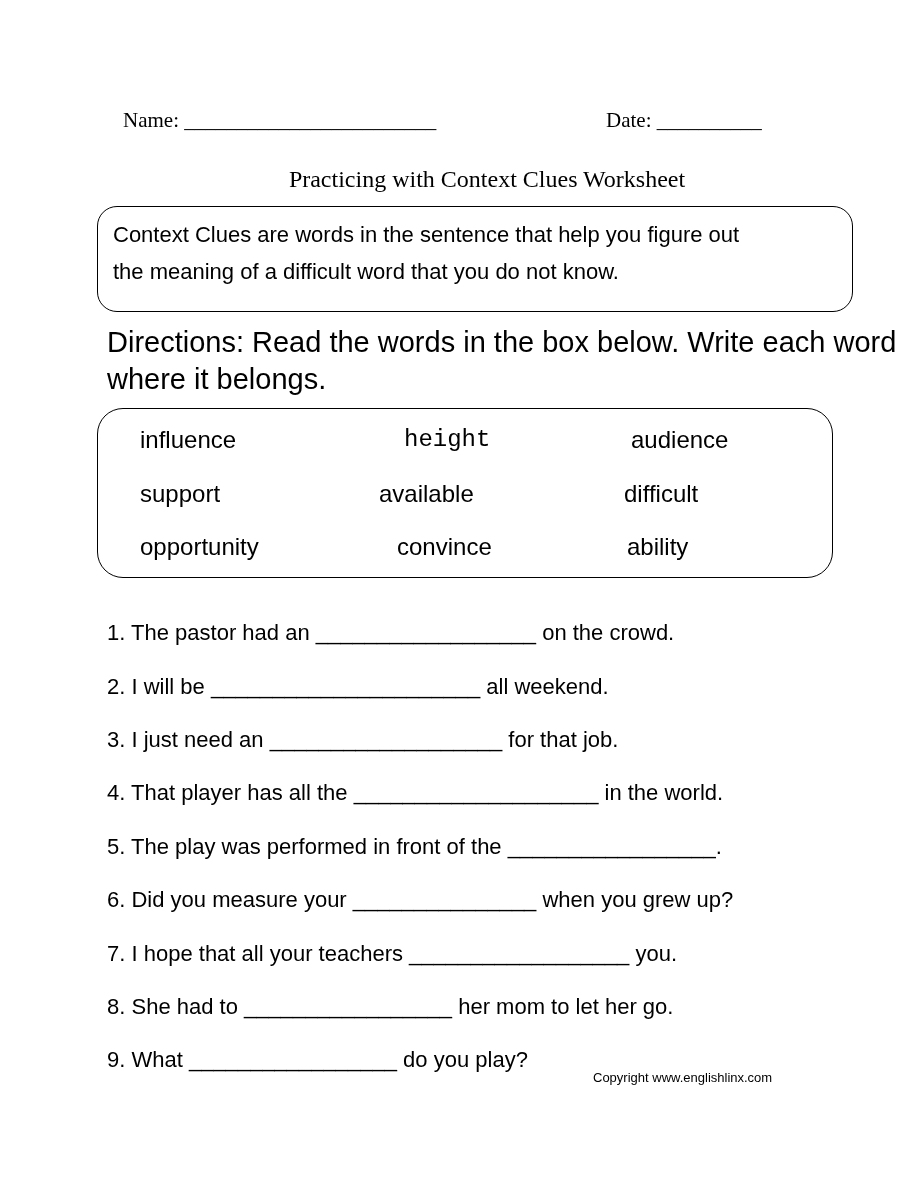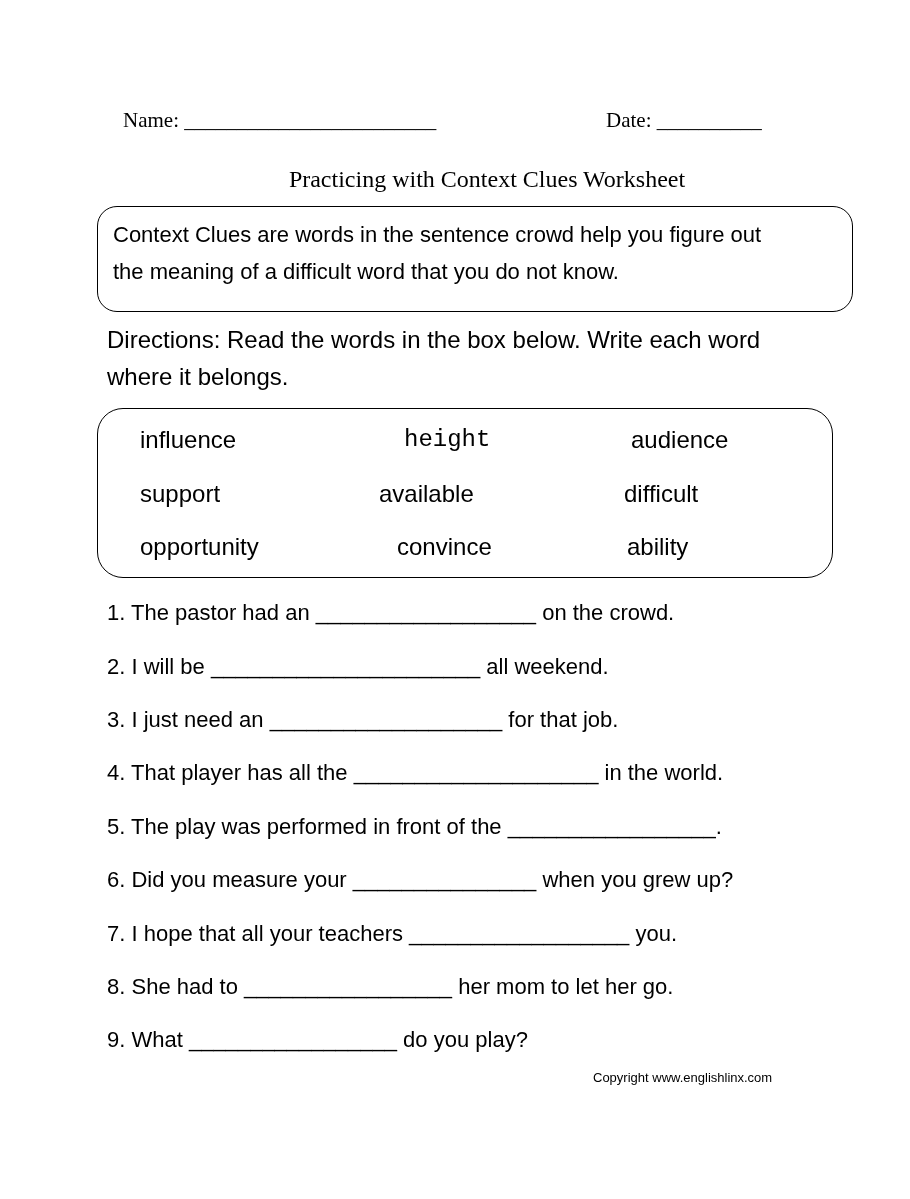--- a/index.html
+++ b/index.html
@@ -6,41 +6,41 @@
   body { width: 910px; height: 1199px; position: relative; overflow: hidden; color: #000; }
   .serif-b { font-family: "Liberation Serif", serif; font-weight: normal; }
   .sans { font-family: "Liberation Sans", sans-serif; }
   .abs { position: absolute; white-space: nowrap; }
   .hdr { font-size: 21px; top: 108px; }
   .title { font-size: 24px; top: 166px; left: 0; width: 910px; text-align: center; padding-left: 32px; }
   .box { position: absolute; border: 1.5px solid #000; box-sizing: border-box; }
   .box1 { left: 97px; top: 206px; width: 756px; height: 106px; border-radius: 20px; }
   .box2 { left: 97px; top: 408px; width: 736px; height: 170px; border-radius: 26px; }
   .intro { font-size: 22px; left: 113px; }
-  .dir { font-size: 24px; left: 107px; }
+  .dir { font-size: 29px; left: 107px; }
   .word { font-size: 24px; }
-  .q { font-size: 22px; left: 107px; }
+  .q { font-size: 22px; left: 107px; margin-top: 20px; }
   .copy { font-size: 13px; left: 593px; top: 1070px; }
 </style>
 </head>
 <body>
 
 <div class="abs serif-b hdr" style="left:123px;">
   <span>Name:</span>
   <span>________________________</span>
 </div>
 <div class="abs serif-b hdr" style="left:606px;">
   <span>Date:</span>
   <span>__________</span>
 </div>
 
 <div class="abs serif-b title">Practicing with Context Clues Worksheet</div>
 
 <div class="box box1"></div>
-<div class="abs sans intro" style="top:222px;">Context Clues are words in the sentence crowd help you figure out</div>
+<div class="abs sans intro" style="top:222px;">Context Clues are words in the sentence that help you figure out</div>
 <div class="abs sans intro" style="top:259px;">the meaning of a difficult word that you do not know.</div>
 
 <div class="abs sans dir" style="top:326px;">Directions: Read the words in the box below. Write each word</div>
 <div class="abs sans dir" style="top:363px;">where it belongs.</div>
 
 <div class="box box2"></div>
 <div class="abs sans word" style="left:140px; top:426px;">influence</div>
 <div class="abs sans word" style="left:404px; top:426px;font-family:Liberation Mono, monospace;">height</div>
 <div class="abs sans word" style="left:631px; top:426px;">audience</div>
 <div class="abs sans word" style="left:140px; top:480px;">support</div>

